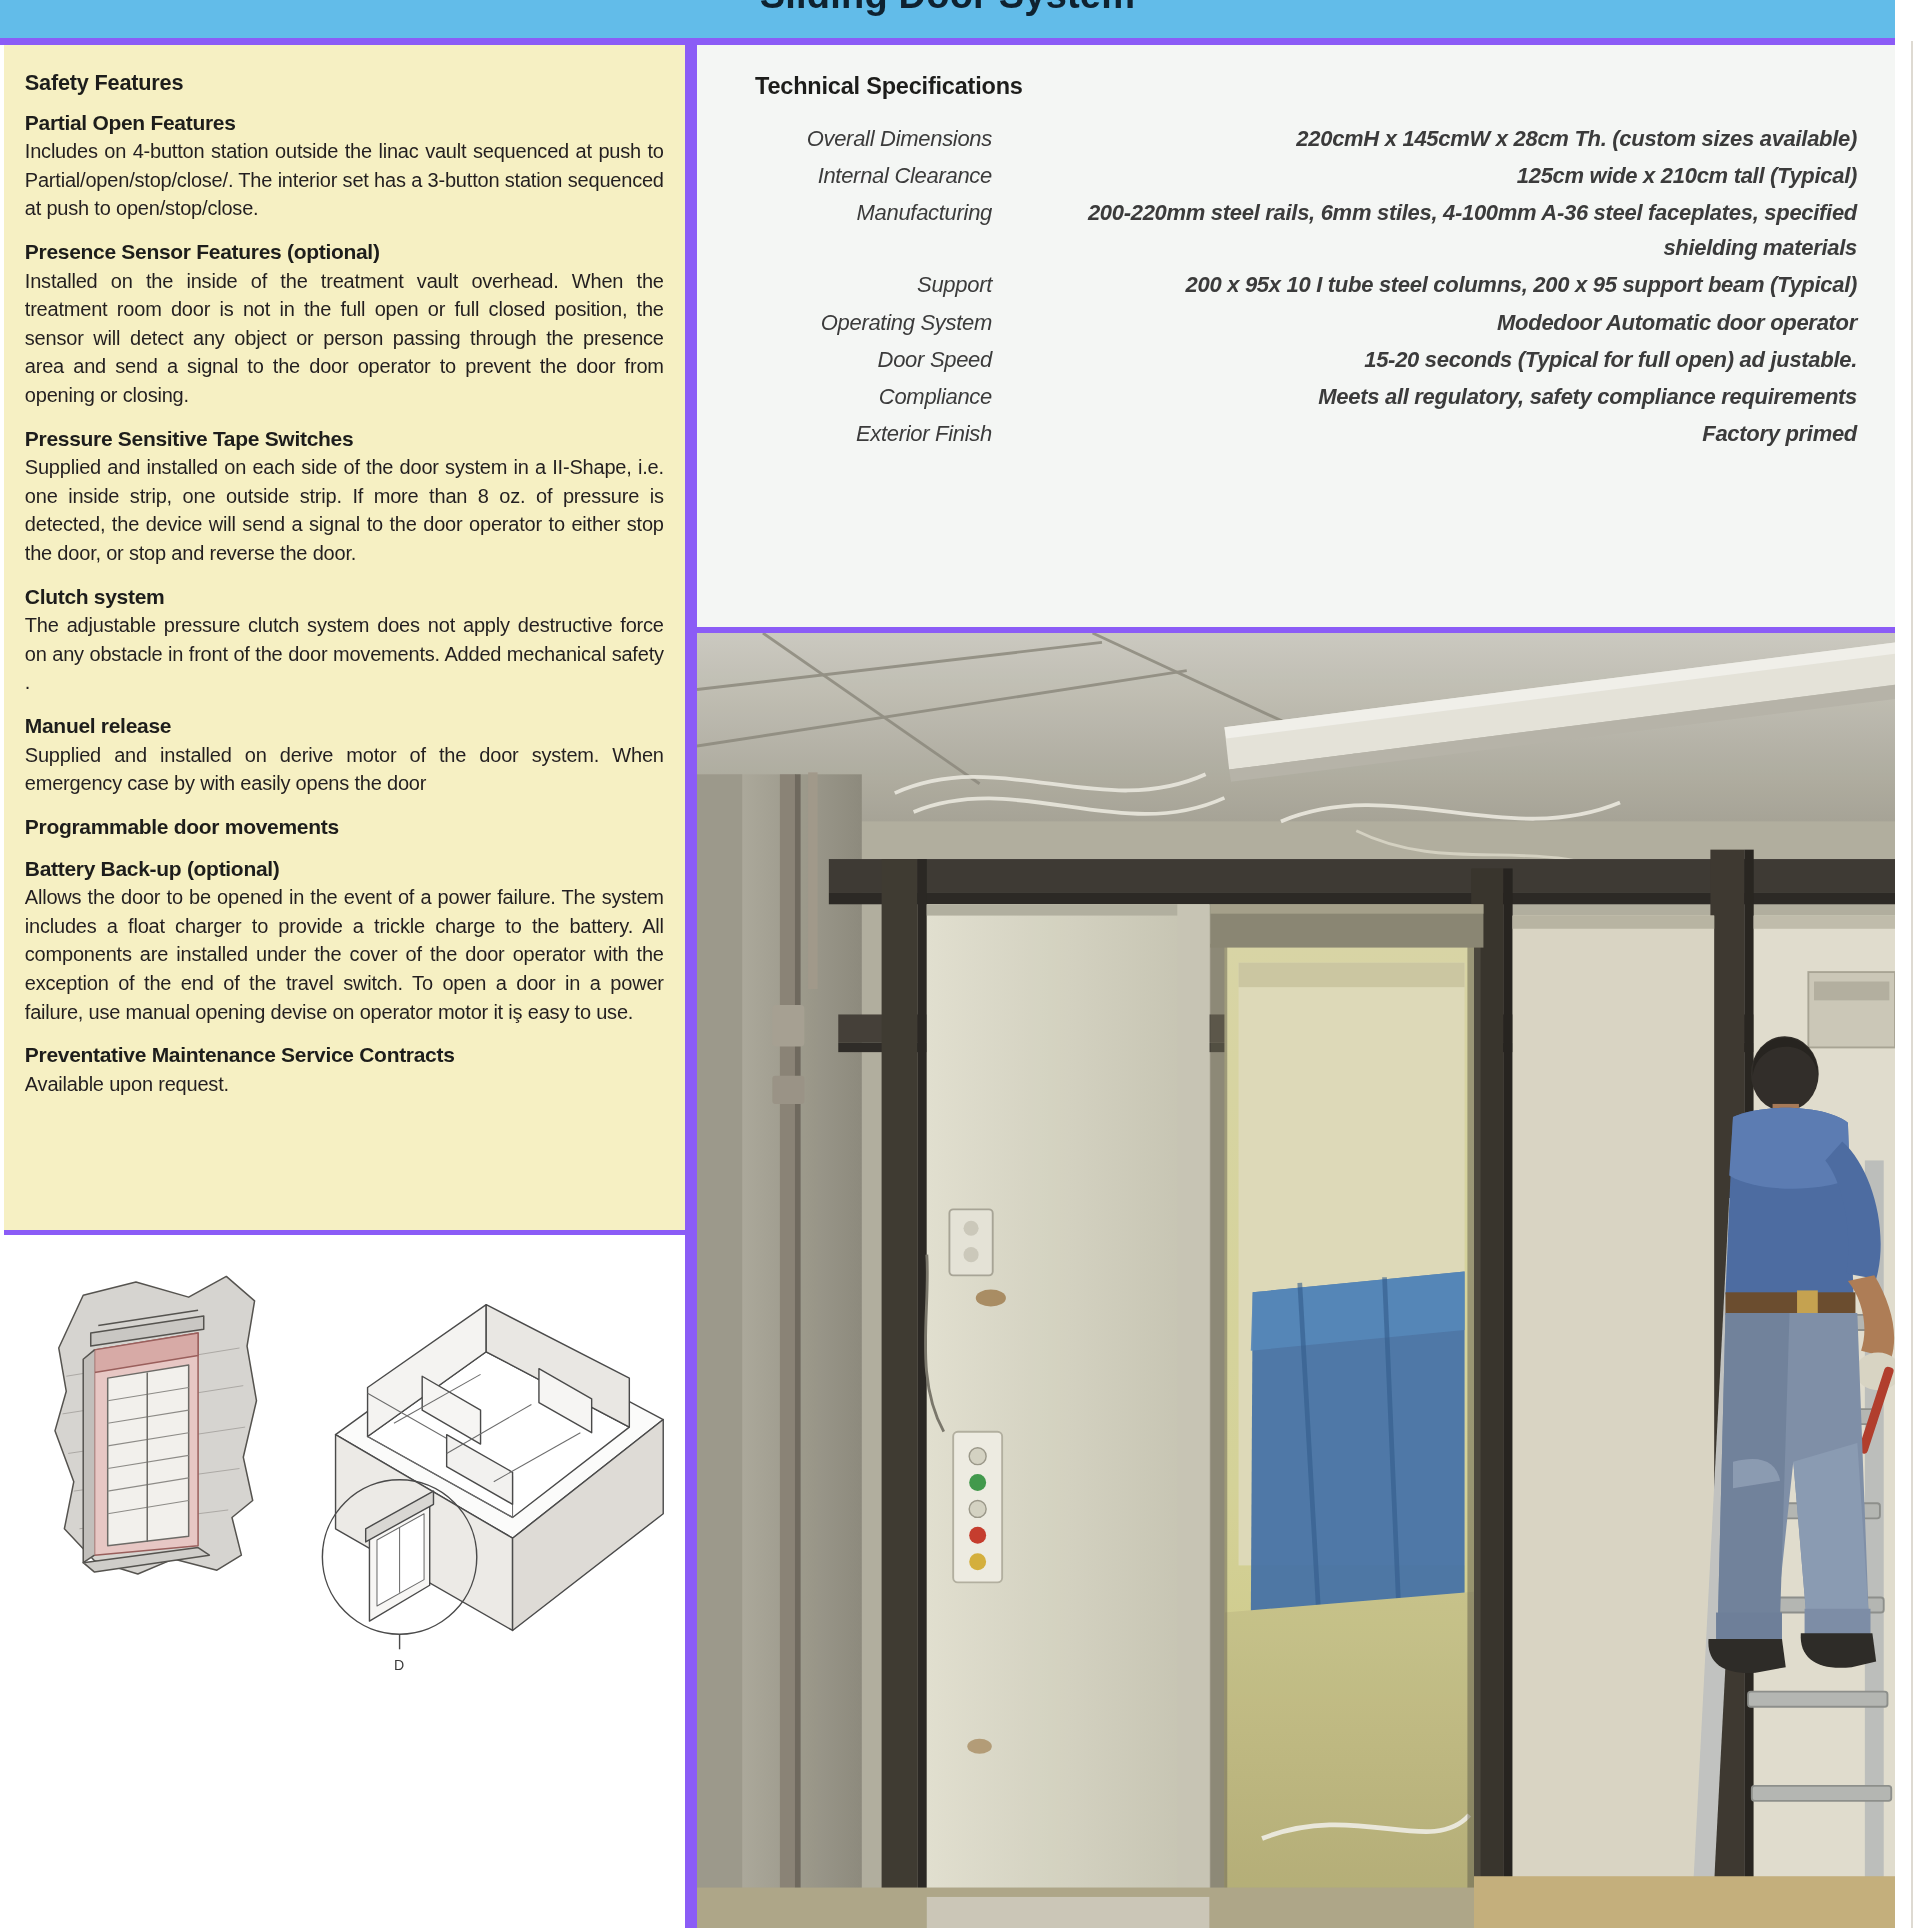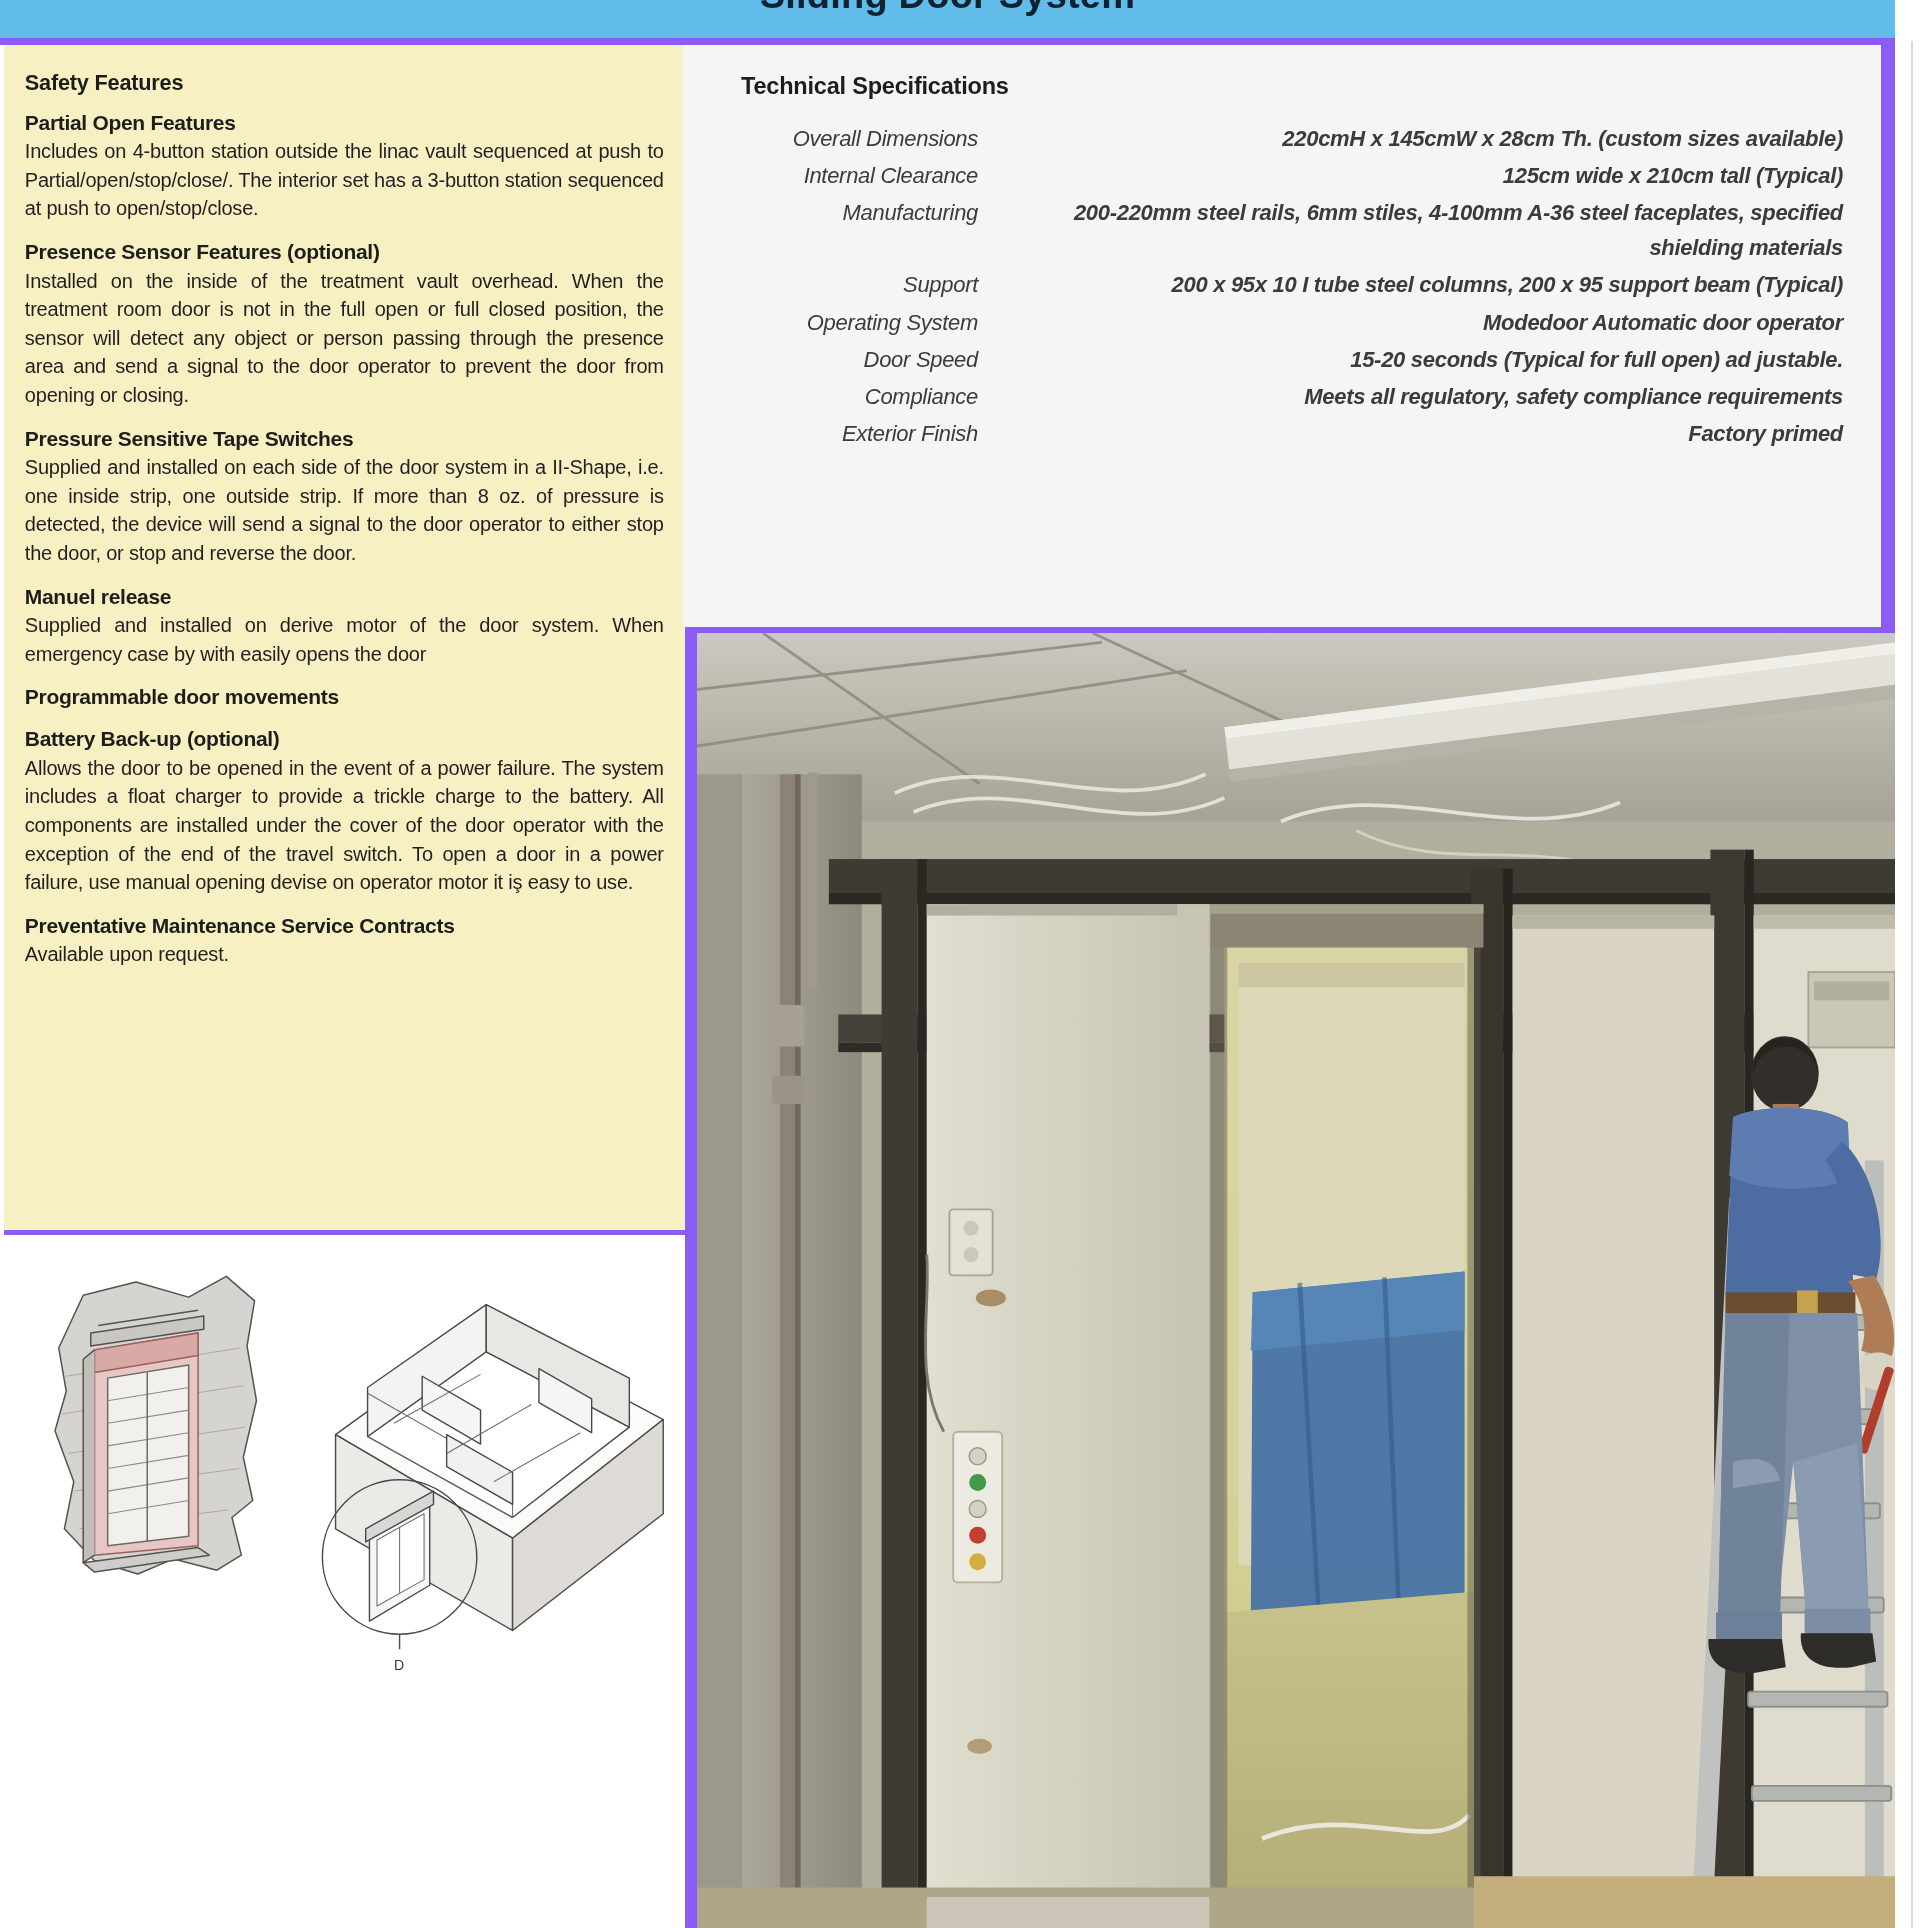--- a/index.html
+++ b/index.html
@@ -84,21 +84,21 @@
     color: #231f20;
     text-align: justify;
     letter-spacing: -0.2px;
     hyphens: none;
   }
   .left-col .sec:first-of-type h3 { margin-top: 5.6px; }
 
   
   .spec-panel {
     position: absolute;
-    left: 683px;
+    left: 697px;
     top: 45px;
     width: 1198px;
     height: 582px;
     background: #f4f6f4;
     box-sizing: border-box;
     padding: 28px 38px 9.4px 58px;
     overflow: hidden;
   }
   .spec-panel h2 {
     margin: 0 0 21px 0;
@@ -196,20 +196,24 @@
     <div class="sec">
       <h3>Presence Sensor Features (optional)</h3>
       <p>Installed on the inside of the treatment vault overhead. When the treatment room door is not in the full open or full closed position, the sensor will detect any object or person passing through the presence area and send a signal to the door operator to prevent the door from opening or closing.</p>
     </div>
 
     <div class="sec">
       <h3>Pressure Sensitive Tape Switches</h3>
       <p>Supplied and installed on each side of the door system in a II-Shape, i.e. one inside strip, one outside strip. If more than 8 oz. of pressure is detected, the device will send a signal to the door operator to either stop the door, or stop and reverse the door.</p>
     </div>
 
+    <div class="sec">
+      <h3>Clutch system</h3>
+      <p>The adjustable pressure clutch system does not apply destructive force on any obstacle in front of the door movements. Added mechanical safety .</p>
+    </div>
 
     <div class="sec">
       <h3>Manuel release</h3>
       <p>Supplied and installed on derive motor of the door system. When emergency case by with easily opens the door</p>
     </div>
 
     <div class="sec">
       <h3>Programmable door movements</h3>
     </div>
 

